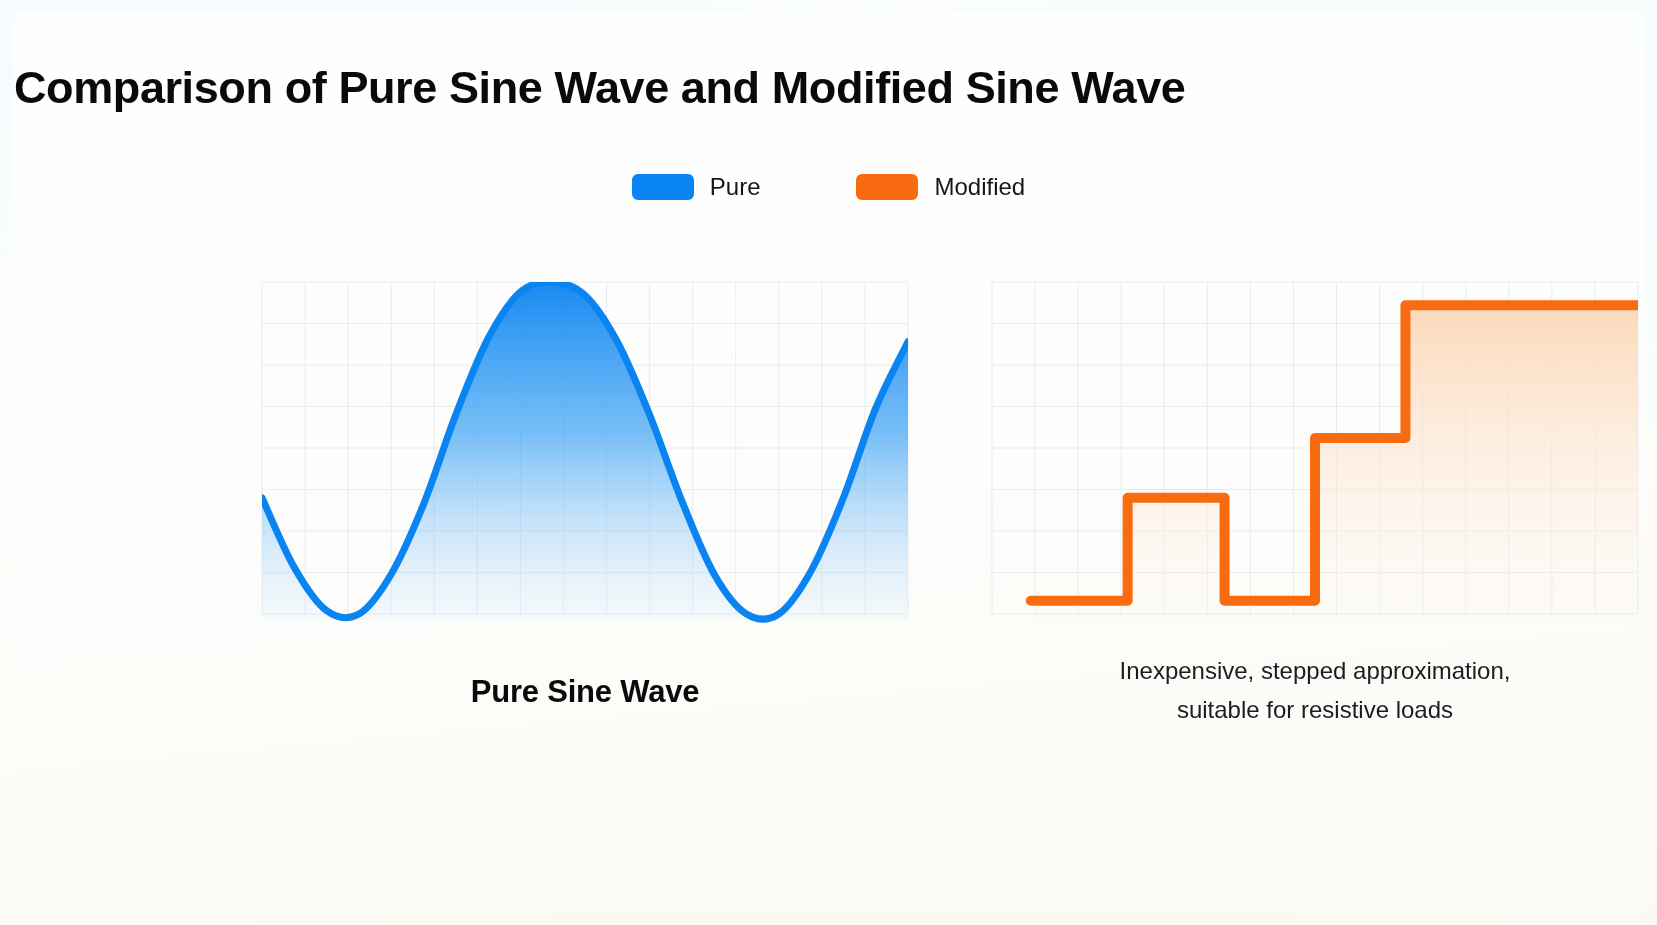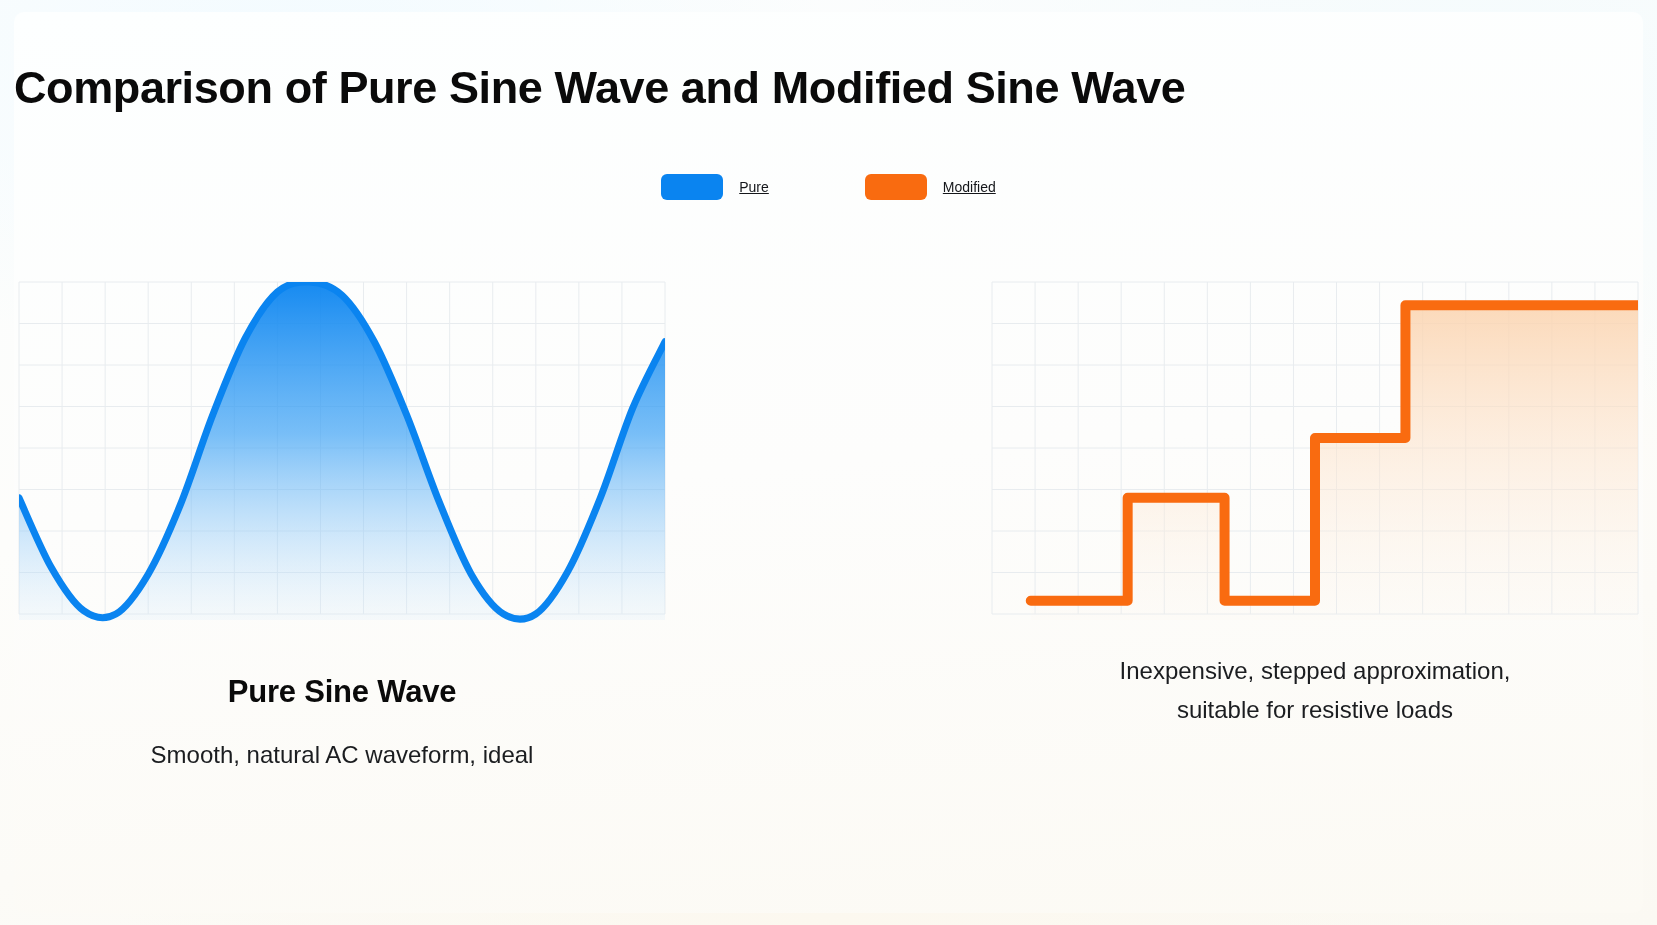--- a/index.html
+++ b/index.html
@@ -66,34 +66,33 @@
     gap: 16px;
   }
   .swatch {
     width: 62px;
     height: 26px;
     border-radius: 6px;
   }
   .swatch.blue  { background: #0a84f0; }
   .swatch.orange{ background: #f96b10; }
   .legend-label {
-    font-size: 14px;
+    font-size: 24px;
     color: #14161a;
     line-height: 1;
-    text-decoration: underline;
   }
 
   
   .panels {
     position: absolute;
     left: 0;
     right: 0;
     top: 252px;
     display: flex;
-    justify-content: space-between;
+    justify-content: flex-end;
     gap: 74px;
   }
   .panel {
     width: 656px;
     display: flex;
     flex-direction: column;
     align-items: center;
   }
   .plot {
     position: relative;
@@ -181,21 +180,20 @@
                 <line x1="3" y1="350" x2="649" y2="350" stroke="#e8ecef" stroke-width="1"></line>
               </g>
             <g clip-path="url(#clipPure)">
               <path id="pure-area" fill="url(#gradPure)" stroke="none" d="M 3.00 233.80 C 8.38 245.42, 24.53 284.71, 35.30 303.52 C 46.07 322.33, 56.83 338.93, 67.60 346.68 C 78.37 354.43, 89.13 356.09, 99.90 350.00 C 110.67 343.91, 121.43 328.42, 132.20 310.16 C 142.97 291.90, 153.73 267.00, 164.50 240.44 C 175.27 213.88, 186.03 178.47, 196.80 150.80 C 207.57 123.13, 218.33 94.91, 229.10 74.44 C 239.87 53.97, 250.63 37.37, 261.40 27.96 C 272.17 18.55, 282.93 17.45, 293.70 18.00 C 304.47 18.55, 315.23 21.32, 326.00 31.28 C 336.77 41.24, 347.53 57.84, 358.30 77.76 C 369.07 97.68, 379.83 124.24, 390.60 150.80 C 401.37 177.36, 412.13 210.56, 422.90 237.12 C 433.67 263.68, 444.43 291.35, 455.20 310.16 C 465.97 328.97, 476.73 343.36, 487.50 350.00 C 498.27 356.64, 509.03 357.19, 519.80 350.00 C 530.57 342.81, 541.33 326.21, 552.10 306.84 C 562.87 287.47, 573.63 260.91, 584.40 233.80 C 595.17 206.69, 605.93 170.17, 616.70 144.16 C 627.47 118.15, 643.62 88.83, 649.00 77.76 L 649.00 356 L 3.00 356 Z"></path>
               <path id="pure-line" fill="none" stroke="#0a84f0" stroke-width="7" stroke-linecap="round" stroke-linejoin="round" d="M 3.00 233.80 C 8.38 245.42, 24.53 284.71, 35.30 303.52 C 46.07 322.33, 56.83 338.93, 67.60 346.68 C 78.37 354.43, 89.13 356.09, 99.90 350.00 C 110.67 343.91, 121.43 328.42, 132.20 310.16 C 142.97 291.90, 153.73 267.00, 164.50 240.44 C 175.27 213.88, 186.03 178.47, 196.80 150.80 C 207.57 123.13, 218.33 94.91, 229.10 74.44 C 239.87 53.97, 250.63 37.37, 261.40 27.96 C 272.17 18.55, 282.93 17.45, 293.70 18.00 C 304.47 18.55, 315.23 21.32, 326.00 31.28 C 336.77 41.24, 347.53 57.84, 358.30 77.76 C 369.07 97.68, 379.83 124.24, 390.60 150.80 C 401.37 177.36, 412.13 210.56, 422.90 237.12 C 433.67 263.68, 444.43 291.35, 455.20 310.16 C 465.97 328.97, 476.73 343.36, 487.50 350.00 C 498.27 356.64, 509.03 357.19, 519.80 350.00 C 530.57 342.81, 541.33 326.21, 552.10 306.84 C 562.87 287.47, 573.63 260.91, 584.40 233.80 C 595.17 206.69, 605.93 170.17, 616.70 144.16 C 627.47 118.15, 643.62 88.83, 649.00 77.76"></path>
             </g>
           </svg>
         </div>
         <div class="panel-heading">Pure Sine Wave</div>
         <div class="panel-desc">
-          <div>Smooth, natural AC waveform, ideal</div>
         </div>
       </div>
 
       <div class="panel">
         <div class="plot">
           <svg id="svg-mod" width="652" height="362" viewBox="0 0 652 362">
             <defs>
               <linearGradient id="gradMod" x1="0" y1="0" x2="0" y2="1">
                 <stop offset="0%" stop-color="#fbd3ae" stop-opacity="0.85"></stop>
                 <stop offset="60%" stop-color="#fde8d4" stop-opacity="0.45"></stop>

